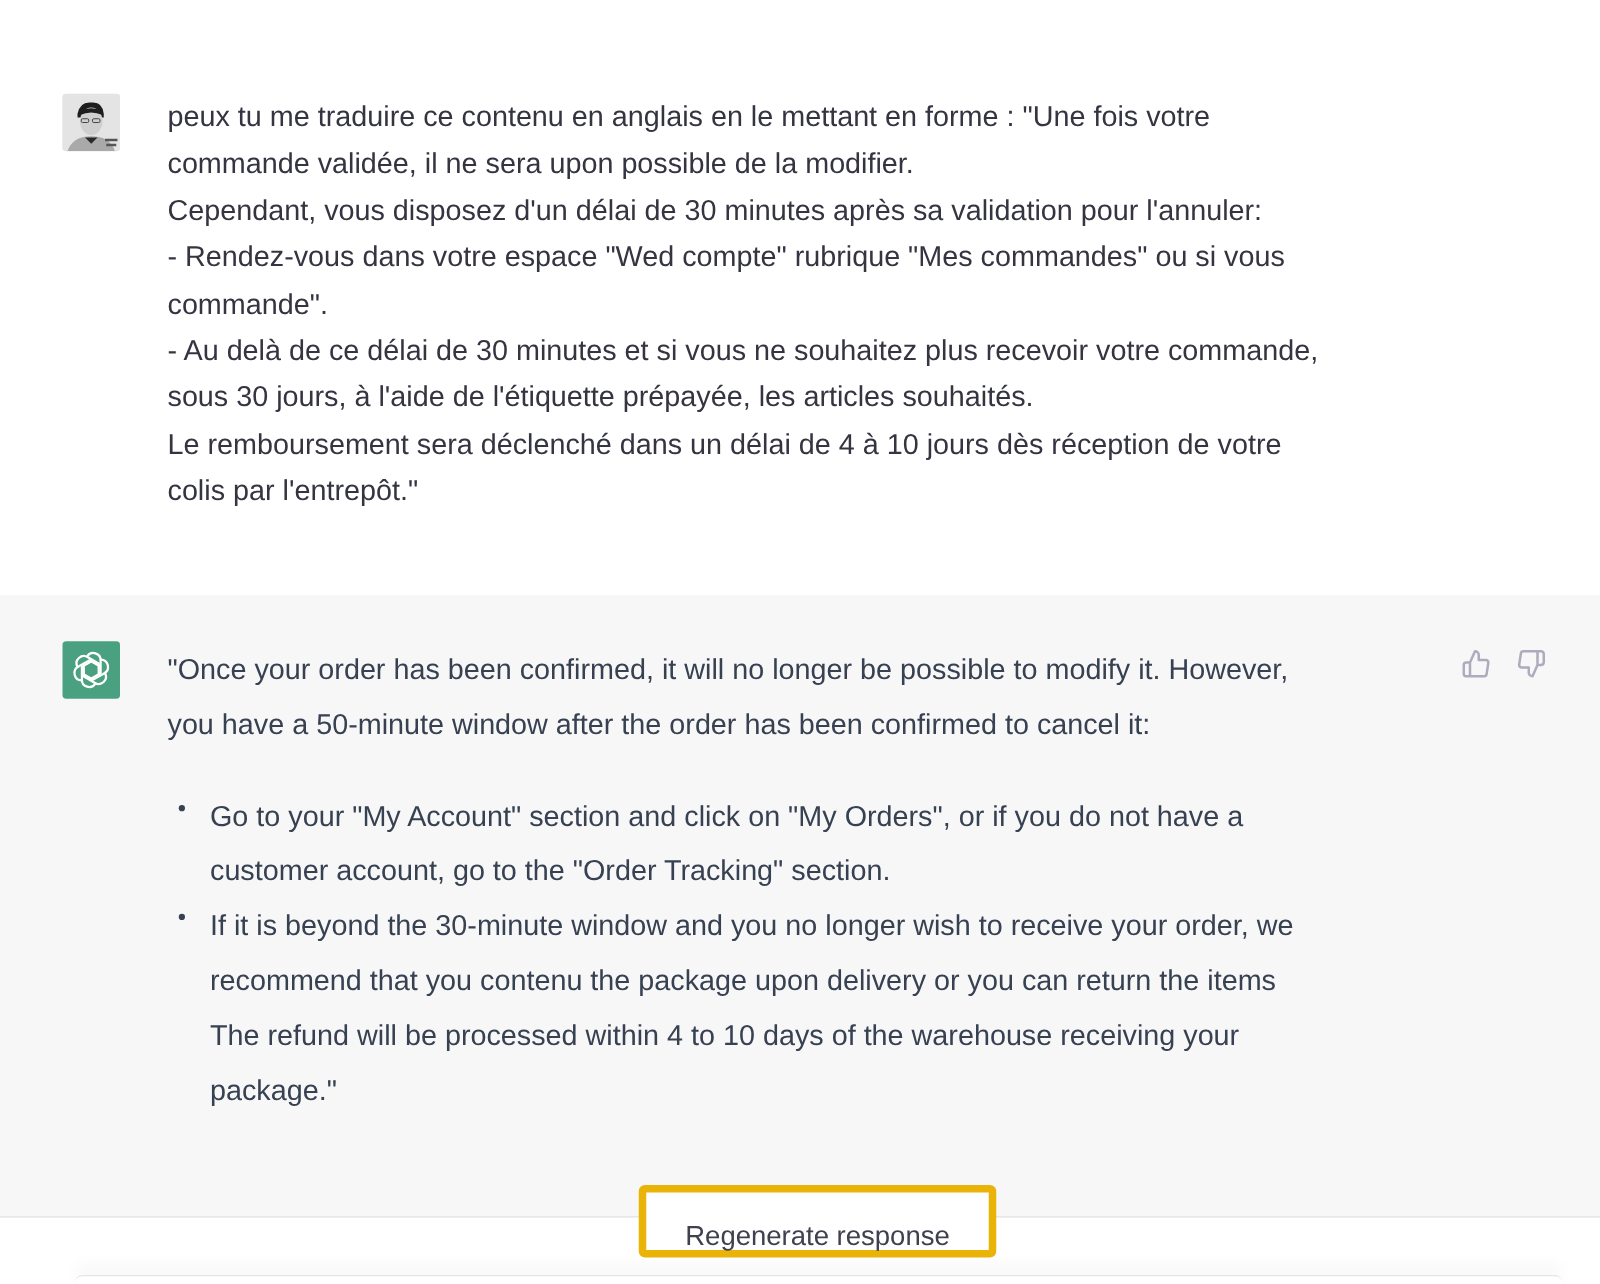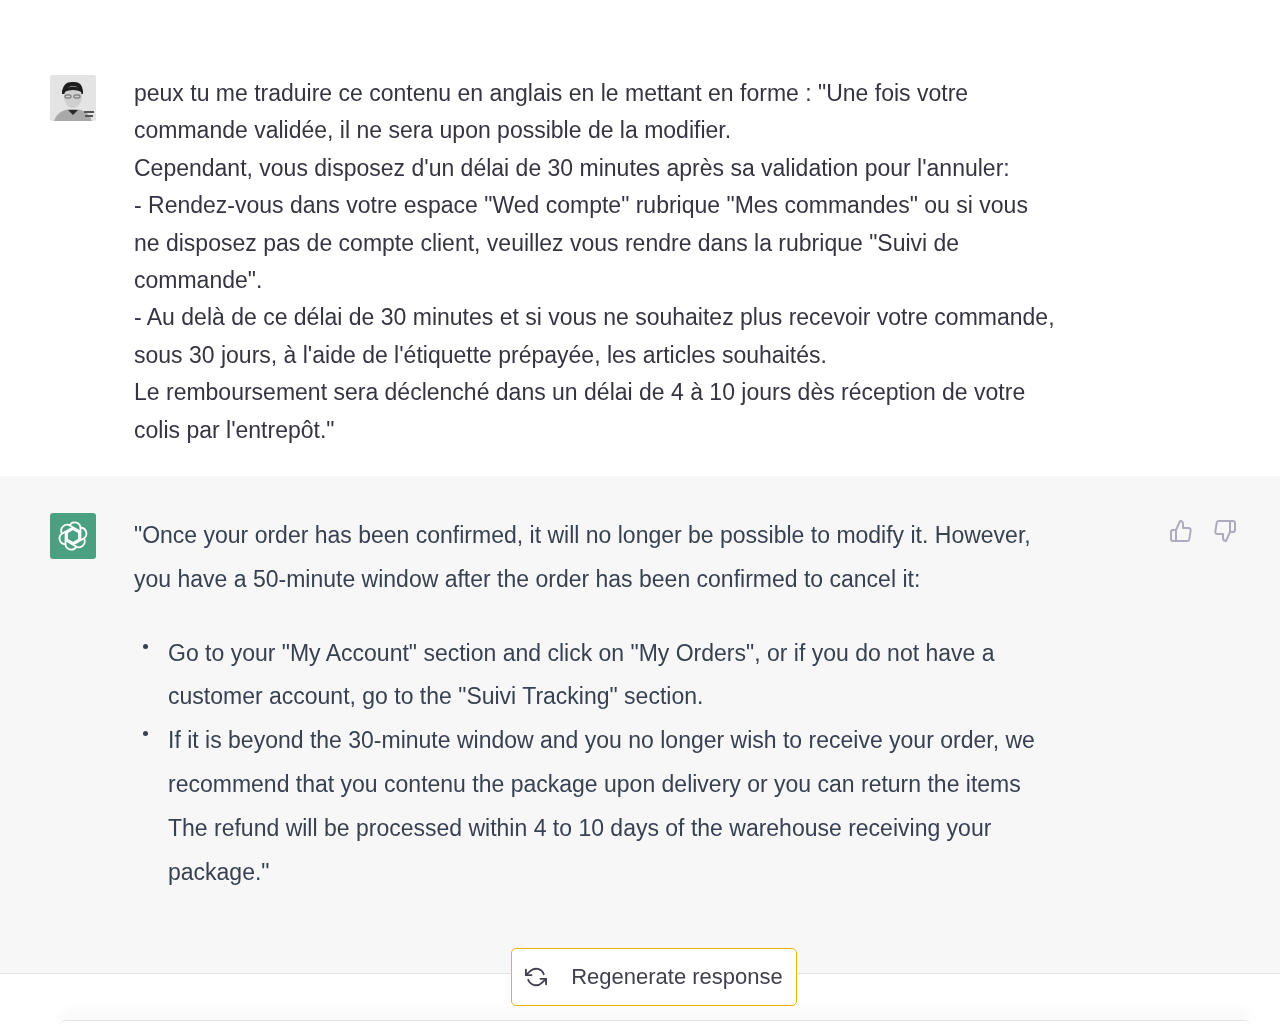--- a/index.html
+++ b/index.html
@@ -55,23 +55,23 @@
     }
     .input-shadow {
       position: absolute; left: 60px; top: 1020px; width: 1190px; height: 7px;
       border-top: 1px solid #e5e5e5;
       box-shadow: 0 -6px 14px rgba(0,0,0,0.06);
       border-radius: 6px 6px 0 0;
       background: #ffffff;
     }
     .regen-btn {
       position: absolute; left: 511px; top: 948px; width: 286px; height: 58px;
-      background: #ffffff; border: 1px solid #eab308; border-radius: 5px;
+      background: #ffffff; border: 6px solid #eab308; border-radius: 5px;
       display: flex; align-items: center; justify-content: center; gap: 24px;
-      font-size: 22px; color: #40414f; cursor: pointer;
+      font-size: 22px; color: #40414f; cursor: pointer; flex-direction: column;
     }
   </style>
 </head>
 <body>
 
 <div class="user-block">
   <div class="avatar-user">
     <svg width="46" height="46" viewBox="0 0 46 46">
       <rect width="46" height="46" fill="#e4e4e4"></rect>
       <path d="M12 16 Q14 6 23 7 Q32 6 33 16 L33 19 L12 19 Z" fill="#1e1e1e"></path>
@@ -83,21 +83,20 @@
       <path d="M18 35 L23 40 L28 35" fill="#2a2a2a"></path>
       <rect x="34" y="36" width="10" height="2" fill="#555"></rect>
       <rect x="35" y="40" width="8" height="2" fill="#555"></rect>
     </svg>
   </div>
   <div class="user-text">
     <span class="line">peux tu me traduire ce contenu en anglais en le mettant en forme : "Une fois votre</span>
     <span class="line">commande validée, il ne sera upon possible de la modifier.</span>
     <span class="line">Cependant, vous disposez d'un délai de 30 minutes après sa validation pour l'annuler:</span>
     <span class="line">- Rendez-vous dans votre espace "Wed compte" rubrique "Mes commandes" ou si vous</span>
-    <span class="line">ne disposez pas de compte client, veuillez vous rendre dans la rubrique "Suivi de</span>
     <span class="line">commande".</span>
     <span class="line">- Au delà de ce délai de 30 minutes et si vous ne souhaitez plus recevoir votre commande,</span>
     <span class="line">sous 30 jours, à l'aide de l'étiquette prépayée, les articles souhaités.</span>
     <span class="line">Le remboursement sera déclenché dans un délai de 4 à 10 jours dès réception de votre</span>
     <span class="line">colis par l'entrepôt."</span>
   </div>
 </div>
 
 <div class="assistant-block">
   <div class="avatar-gpt">
@@ -117,21 +116,21 @@
 
   <div class="assistant-text">
     <div class="para">
       <span class="line">"Once your order has been confirmed, it will no longer be possible to modify it. However,</span>
       <span class="line">you have a 50-minute window after the order has been confirmed to cancel it:</span>
     </div>
     <div class="bullets">
       <div class="bullet-item">
         <span class="bullet-dot"></span>
         <span class="line">Go to your "My Account" section and click on "My Orders", or if you do not have a</span>
-        <span class="line">customer account, go to the "Suivi Tracking" section.</span>
+        <span class="line">customer account, go to the "Order Tracking" section.</span>
       </div>
       <div class="bullet-item">
         <span class="bullet-dot"></span>
         <span class="line">If it is beyond the 30-minute window and you no longer wish to receive your order, we</span>
         <span class="line">recommend that you contenu the package upon delivery or you can return the items</span>
         <span class="line">The refund will be processed within 4 to 10 days of the warehouse receiving your</span>
         <span class="line">package."</span>
       </div>
     </div>
   </div>

